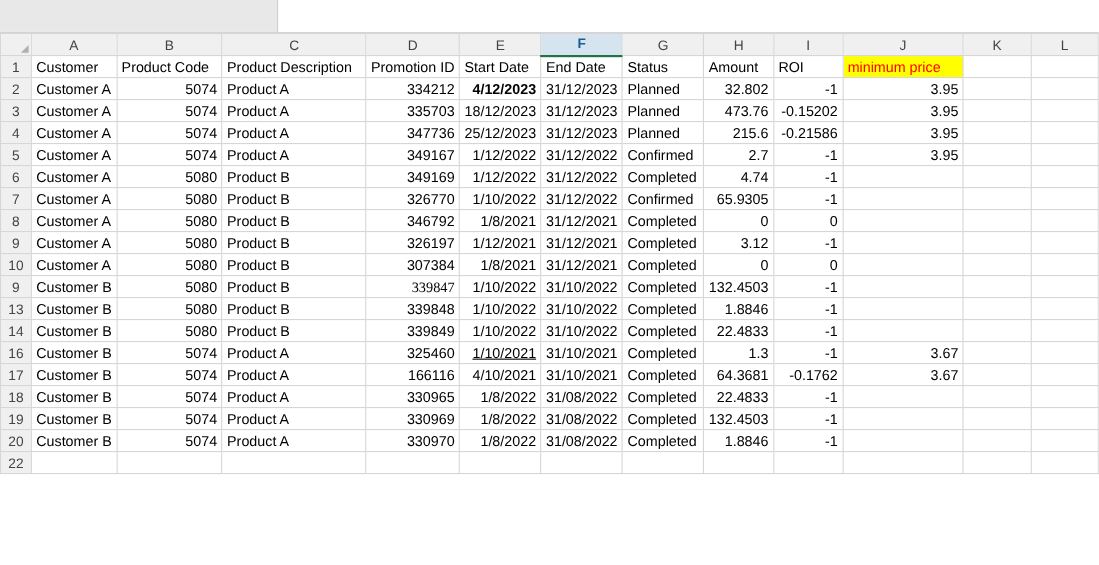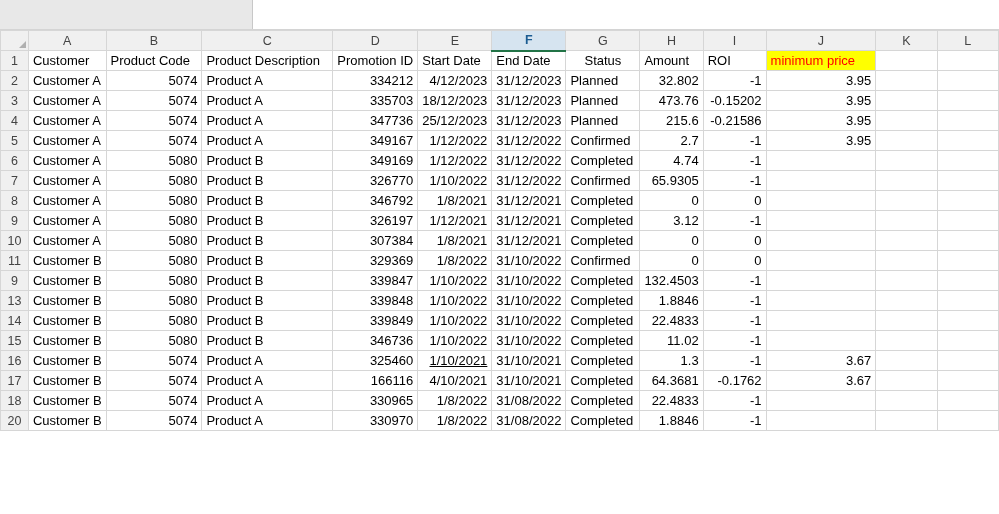--- a/index.html
+++ b/index.html
@@ -146,34 +146,34 @@
     </thead>
     <tbody id="sheet-body">
         <tr>
           <td class="rowhead">1</td>
           <td class="txt" style="width: 74px;">Customer</td>
           <td class="txt" style="width: 96px;">Product Code</td>
           <td class="txt" style="width: 131px;">Product Description</td>
           <td class="txt" style="width: 85px;">Promotion ID</td>
           <td class="txt" style="width: 74px;">Start Date</td>
           <td class="txt" style="width: 74px;">End Date</td>
-          <td class="txt" style="width: 74px; text-align: center;">Status</td>
+          <td class="txt" style="width: 74px;">Status</td>
           <td class="txt" style="width: 63px;">Amount</td>
           <td class="txt" style="width: 63px;">ROI</td>
           <td class="txt hl-yellow" style="width: 110px;">minimum price</td>
           <td class="txt" style="width: 62px;"></td>
           <td class="txt" style="width: 62px;"></td>
         </tr>
         <tr>
           <td class="rowhead">2</td>
           <td class="txt" style="width: 74px;">Customer A</td>
           <td class="num" style="width: 96px;">5074</td>
           <td class="txt" style="width: 131px;">Product A</td>
           <td class="num" style="width: 85px;">334212</td>
-          <td class="num" style="width: 74px;">4/12/2023</td>
+          <td class="num" style="width: 74px; font-weight: bold;">4/12/2023</td>
           <td class="num" style="width: 74px;">31/12/2023</td>
           <td class="txt" style="width: 74px;">Planned</td>
           <td class="num" style="width: 63px;">32.802</td>
           <td class="num" style="width: 63px;">-1</td>
           <td class="num" style="width: 110px;">3.95</td>
           <td class="num" style="width: 62px;"></td>
           <td class="num" style="width: 62px;"></td>
         </tr>
         <tr>
           <td class="rowhead">3</td>
@@ -289,40 +289,25 @@
           <td class="num" style="width: 74px;">1/8/2021</td>
           <td class="num" style="width: 74px;">31/12/2021</td>
           <td class="txt" style="width: 74px;">Completed</td>
           <td class="num" style="width: 63px;">0</td>
           <td class="num" style="width: 63px;">0</td>
           <td class="num" style="width: 110px;"></td>
           <td class="num" style="width: 62px;"></td>
           <td class="num" style="width: 62px;"></td>
         </tr>
         <tr>
-          <td class="rowhead">11</td>
-          <td class="txt" style="width: 74px;">Customer B</td>
-          <td class="num" style="width: 96px;">5080</td>
-          <td class="txt" style="width: 131px;">Product B</td>
-          <td class="num" style="width: 85px;">329369</td>
-          <td class="num" style="width: 74px;">1/8/2022</td>
-          <td class="num" style="width: 74px;">31/10/2022</td>
-          <td class="txt" style="width: 74px;">Confirmed</td>
-          <td class="num" style="width: 63px;">0</td>
-          <td class="num" style="width: 63px;">0</td>
-          <td class="num" style="width: 110px;"></td>
-          <td class="num" style="width: 62px;"></td>
-          <td class="num" style="width: 62px;"></td>
-        </tr>
-        <tr>
           <td class="rowhead">9</td>
           <td class="txt" style="width: 74px;">Customer B</td>
           <td class="num" style="width: 96px;">5080</td>
           <td class="txt" style="width: 131px;">Product B</td>
-          <td class="num" style="width: 85px;">339847</td>
+          <td class="num" style="width: 85px; font-family: Liberation Serif, serif;">339847</td>
           <td class="num" style="width: 74px;">1/10/2022</td>
           <td class="num" style="width: 74px;">31/10/2022</td>
           <td class="txt" style="width: 74px;">Completed</td>
           <td class="num" style="width: 63px;">132.4503</td>
           <td class="num" style="width: 63px;">-1</td>
           <td class="num" style="width: 110px;"></td>
           <td class="num" style="width: 62px;"></td>
           <td class="num" style="width: 62px;"></td>
         </tr>
         <tr>
@@ -349,35 +334,20 @@
           <td class="num" style="width: 74px;">1/10/2022</td>
           <td class="num" style="width: 74px;">31/10/2022</td>
           <td class="txt" style="width: 74px;">Completed</td>
           <td class="num" style="width: 63px;">22.4833</td>
           <td class="num" style="width: 63px;">-1</td>
           <td class="num" style="width: 110px;"></td>
           <td class="num" style="width: 62px;"></td>
           <td class="num" style="width: 62px;"></td>
         </tr>
         <tr>
-          <td class="rowhead">15</td>
-          <td class="txt" style="width: 74px;">Customer B</td>
-          <td class="num" style="width: 96px;">5080</td>
-          <td class="txt" style="width: 131px;">Product B</td>
-          <td class="num" style="width: 85px;">346736</td>
-          <td class="num" style="width: 74px;">1/10/2022</td>
-          <td class="num" style="width: 74px;">31/10/2022</td>
-          <td class="txt" style="width: 74px;">Completed</td>
-          <td class="num" style="width: 63px;">11.02</td>
-          <td class="num" style="width: 63px;">-1</td>
-          <td class="num" style="width: 110px;"></td>
-          <td class="num" style="width: 62px;"></td>
-          <td class="num" style="width: 62px;"></td>
-        </tr>
-        <tr>
           <td class="rowhead">16</td>
           <td class="txt" style="width: 74px;">Customer B</td>
           <td class="num" style="width: 96px;">5074</td>
           <td class="txt" style="width: 131px;">Product A</td>
           <td class="num" style="width: 85px;">325460</td>
           <td class="num" style="width: 74px; text-decoration: underline;">1/10/2021</td>
           <td class="num" style="width: 74px;">31/10/2021</td>
           <td class="txt" style="width: 74px;">Completed</td>
           <td class="num" style="width: 63px;">1.3</td>
           <td class="num" style="width: 63px;">-1</td>
@@ -409,30 +379,60 @@
           <td class="num" style="width: 74px;">1/8/2022</td>
           <td class="num" style="width: 74px;">31/08/2022</td>
           <td class="txt" style="width: 74px;">Completed</td>
           <td class="num" style="width: 63px;">22.4833</td>
           <td class="num" style="width: 63px;">-1</td>
           <td class="num" style="width: 110px;"></td>
           <td class="num" style="width: 62px;"></td>
           <td class="num" style="width: 62px;"></td>
         </tr>
         <tr>
+          <td class="rowhead">19</td>
+          <td class="txt" style="width: 74px;">Customer B</td>
+          <td class="num" style="width: 96px;">5074</td>
+          <td class="txt" style="width: 131px;">Product A</td>
+          <td class="num" style="width: 85px;">330969</td>
+          <td class="num" style="width: 74px;">1/8/2022</td>
+          <td class="num" style="width: 74px;">31/08/2022</td>
+          <td class="txt" style="width: 74px;">Completed</td>
+          <td class="num" style="width: 63px;">132.4503</td>
+          <td class="num" style="width: 63px;">-1</td>
+          <td class="num" style="width: 110px;"></td>
+          <td class="num" style="width: 62px;"></td>
+          <td class="num" style="width: 62px;"></td>
+        </tr>
+        <tr>
           <td class="rowhead">20</td>
           <td class="txt" style="width: 74px;">Customer B</td>
           <td class="num" style="width: 96px;">5074</td>
           <td class="txt" style="width: 131px;">Product A</td>
           <td class="num" style="width: 85px;">330970</td>
           <td class="num" style="width: 74px;">1/8/2022</td>
           <td class="num" style="width: 74px;">31/08/2022</td>
           <td class="txt" style="width: 74px;">Completed</td>
           <td class="num" style="width: 63px;">1.8846</td>
           <td class="num" style="width: 63px;">-1</td>
           <td class="num" style="width: 110px;"></td>
           <td class="num" style="width: 62px;"></td>
           <td class="num" style="width: 62px;"></td>
         </tr>
+        <tr>
+          <td class="rowhead">22</td>
+          <td class="txt" style="width: 74px;"></td>
+          <td class="num" style="width: 96px;"></td>
+          <td class="txt" style="width: 131px;"></td>
+          <td class="num" style="width: 85px;"></td>
+          <td class="num" style="width: 74px;"></td>
+          <td class="num" style="width: 74px;"></td>
+          <td class="txt" style="width: 74px;"></td>
+          <td class="num" style="width: 63px;"></td>
+          <td class="num" style="width: 63px;"></td>
+          <td class="num" style="width: 110px;"></td>
+          <td class="num" style="width: 62px;"></td>
+          <td class="num" style="width: 62px;"></td>
+        </tr>
       </tbody>
   </table>
 
 </div>
 
 </body></html>

